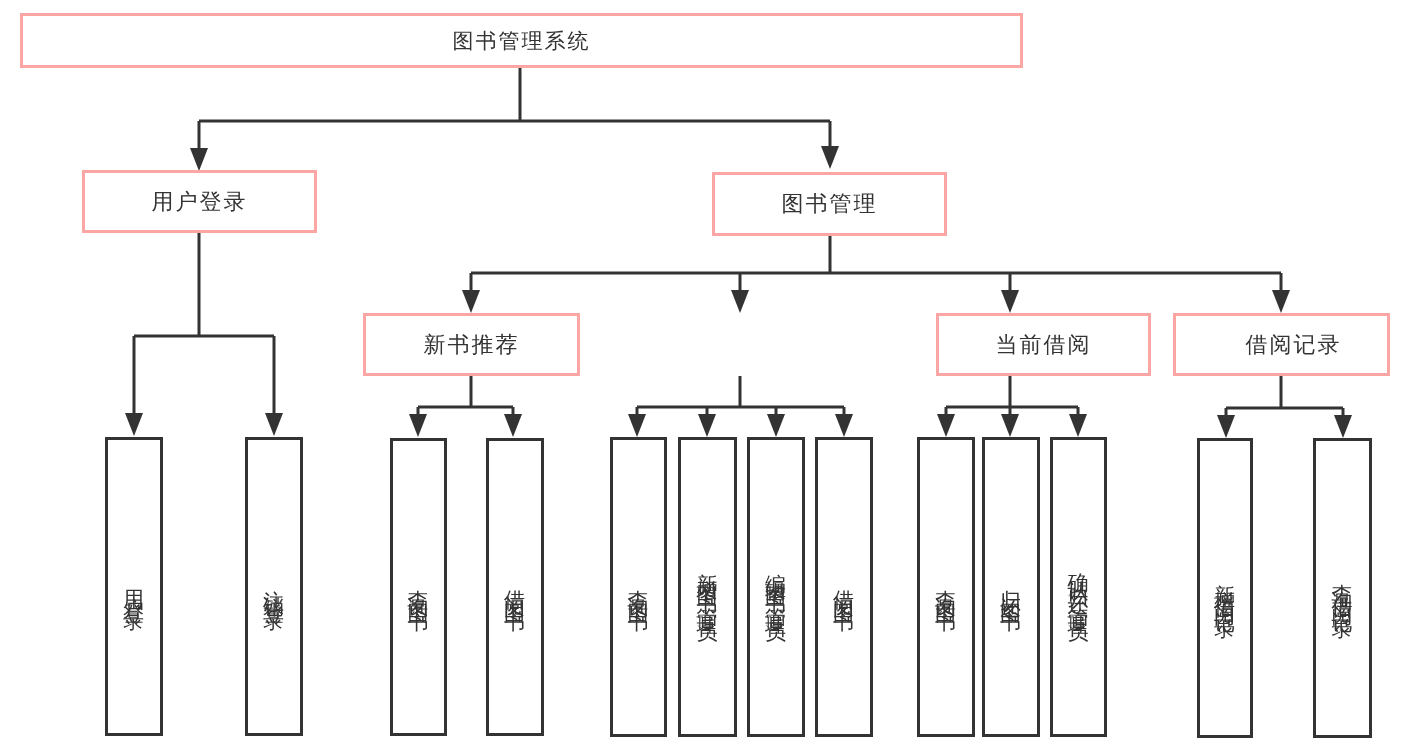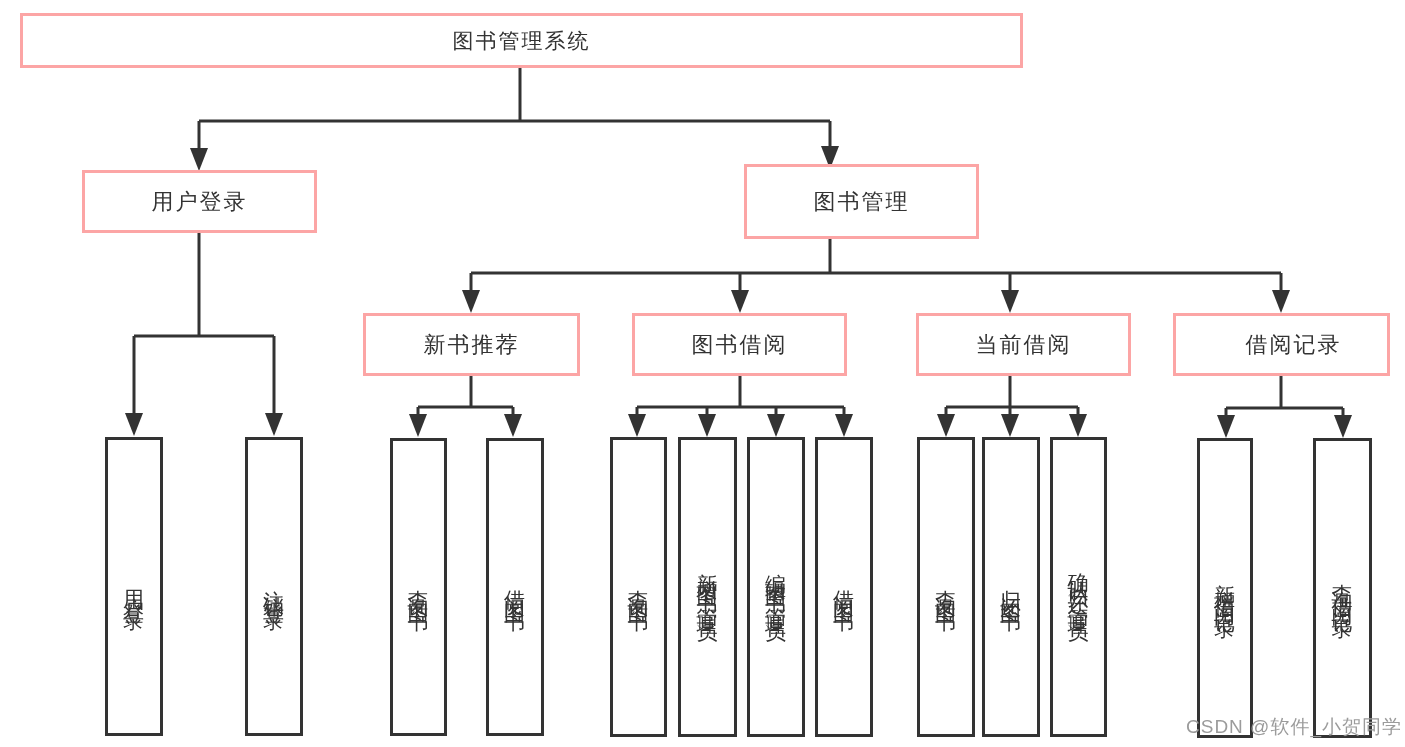--- a/index.html
+++ b/index.html
@@ -131,25 +131,24 @@
       <polygon points="1001,414 1019,414 1010,437"></polygon>
       <polygon points="1069,414 1087,414 1078,437"></polygon>
       <polygon points="1217,415 1235,415 1226,438"></polygon>
       <polygon points="1334,415 1352,415 1343,438"></polygon>
     </g>
   </svg>
 
   <div class="box root" style="left:20px; top:13px; width:1003px; height:55px;">图书管理系统</div>
 
   <div class="box" style="left:82px; top:170px; width:235px; height:63px;">用户登录</div>
-  <div class="box" style="left:712px; top:164px; width:235px; height:75px;margin-left:32px;">图书管理</div>
+  <div class="box" style="left:712px; top:172px; width:235px; height:64px;">图书管理</div>
 
   <div class="box" style="left:363px; top:313px; width:217px; height:63px;">新书推荐</div>
-  <div class="box" style="left:632px; top:313px; width:215px; height:63px;">图书借阅</div>
-  <div class="box" style="left:916px; top:313px; width:215px; height:63px;">当前借阅</div>
+  <div class="box" style="left:936px; top:313px; width:215px; height:63px;">当前借阅</div>
   <div class="box" style="left:1173px; top:313px; width:217px; height:63px;padding-left:24px;">借阅记录</div>
 
   <div class="vbox" style="left:105px; top:437px; width:58px; height:299px;">
     <span class="vtext">用户登录</span>
   </div>
   <div class="vbox" style="left:245px; top:437px; width:58px; height:299px;">
     <span class="vtext">注销登录</span>
   </div>
 
   <div class="vbox" style="left:390px; top:438px; width:57px; height:298px;">
@@ -182,15 +181,14 @@
     <span class="vtext">确认归还（管理员）</span>
   </div>
 
   <div class="vbox" style="left:1197px; top:438px; width:56px; height:300px;">
     <span class="vtext">新增借阅记录</span>
   </div>
   <div class="vbox" style="left:1313px; top:438px; width:59px; height:300px;">
     <span class="vtext">查询借阅记录</span>
   </div>
 
-  <div id="watermark">CSDN @软件_小贺同学</div>
 
 </div>
 
 </body></html>

